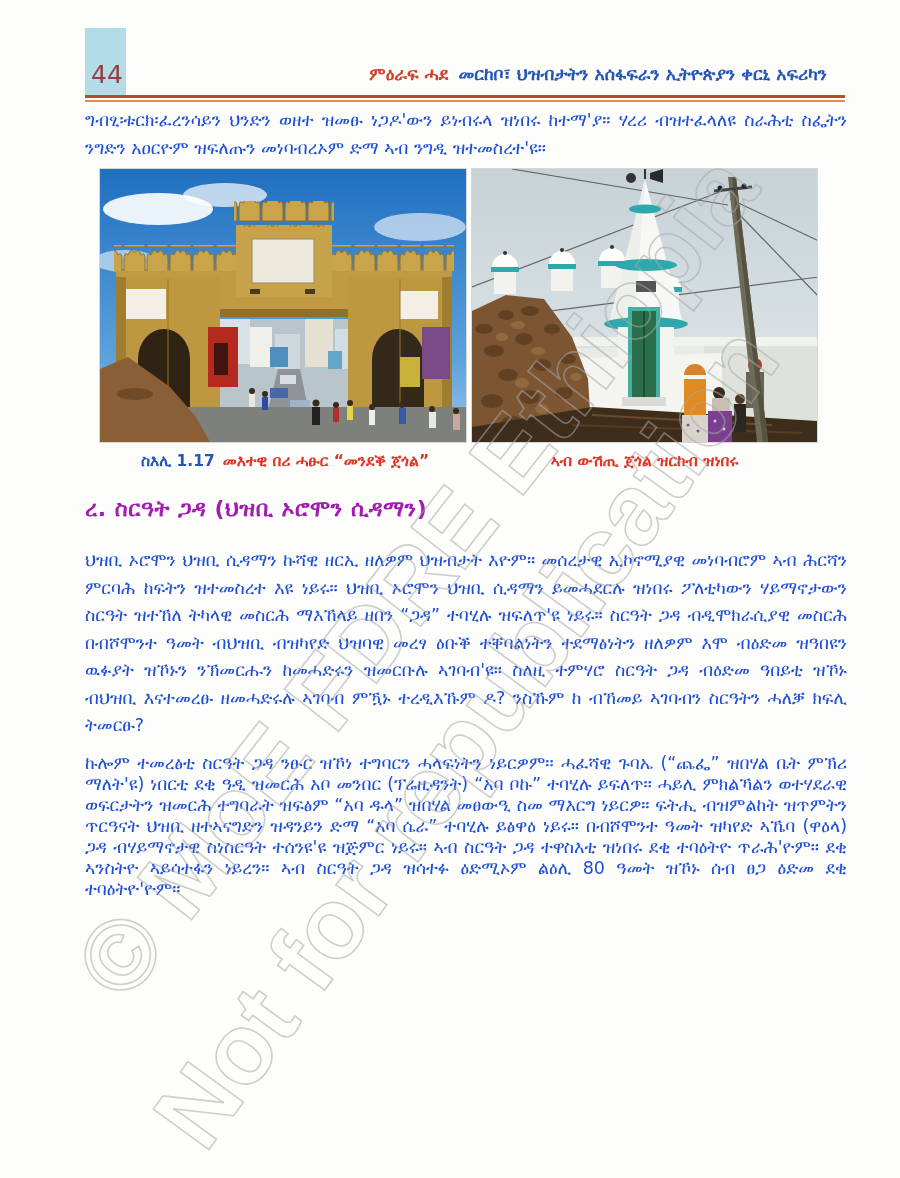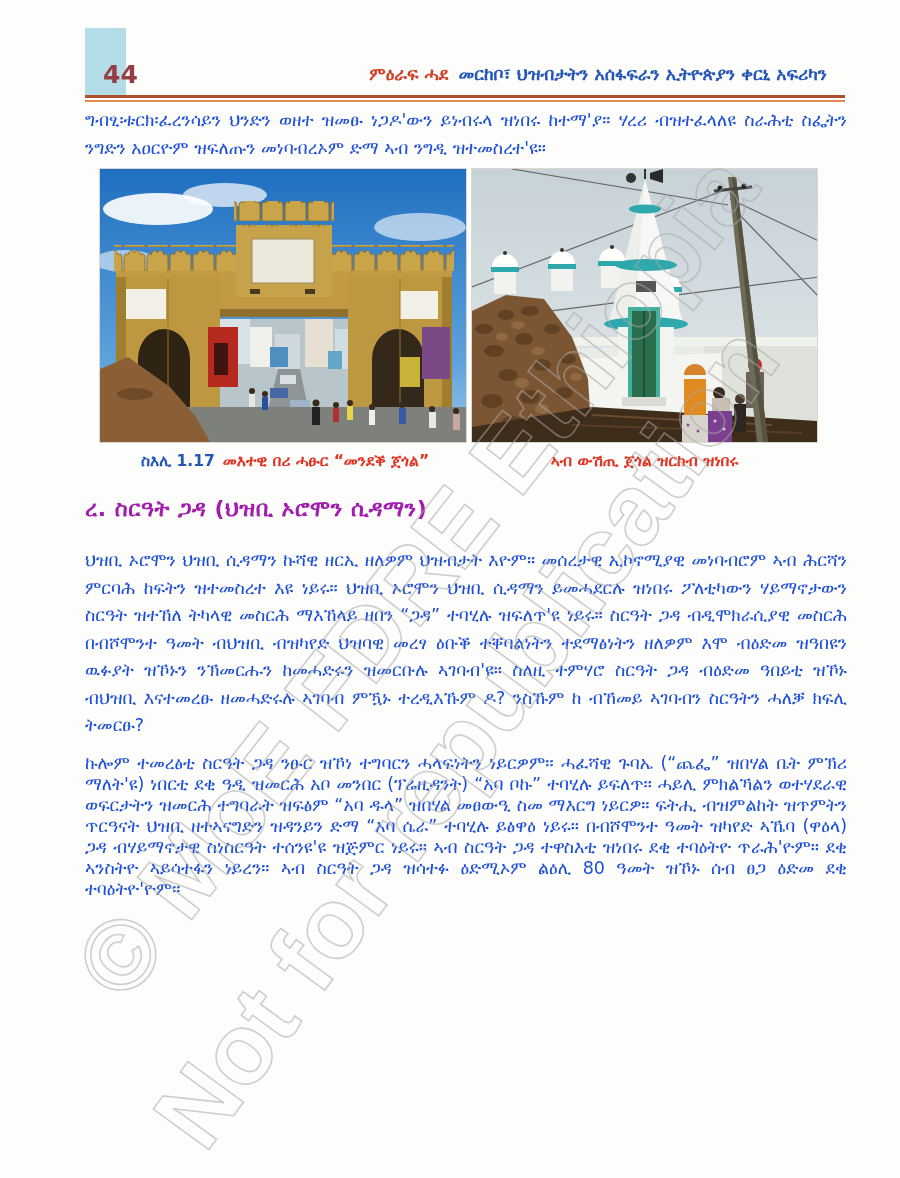--- a/index.html
+++ b/index.html
@@ -1,20 +1,20 @@
 <!DOCTYPE html>
 <html><head>
 <meta charset="utf-8">
 <style>
   html,body{margin:0;padding:0;background:#ffffff;}
   .page{position:relative;width:900px;height:1178px;background:#fdfdfb;overflow:hidden;
         font-family:"DejaVu Sans","Liberation Sans",sans-serif;color:#1b1b1b;}
   
   .pagenum-box{position:absolute;left:85px;top:28px;width:41px;height:67px;background:#b3dde6;}
-  .pagenum{position:absolute;left:91px;top:60px;font-size:25px;font-weight:bold;color:#953c44;margin-left:12px;}
+  .pagenum{position:absolute;left:91px;top:60px;font-size:25px;font-weight:normal;color:#953c44;}
   .chapter-header{position:absolute;top:64px;left:112px;width:715px;text-align:right;
                   font-size:17.5px;font-weight:bold;white-space:nowrap;}
   .chapter-label{color:#d0402a;margin-right:10px;}
   .chapter-title{color:#2456b8;}
   .rule-dark{position:absolute;left:85px;top:95px;width:760px;height:3px;background:#ad4f2d;}
   .rule-light{position:absolute;left:85px;top:100px;width:760px;height:2px;background:#e08c52;}
   
   .bodytext{position:absolute;left:85px;width:762px;text-align:justify;
             font-size:17.5px;line-height:28px;color:#1d4ed8;}
   .intro{top:106px;}

